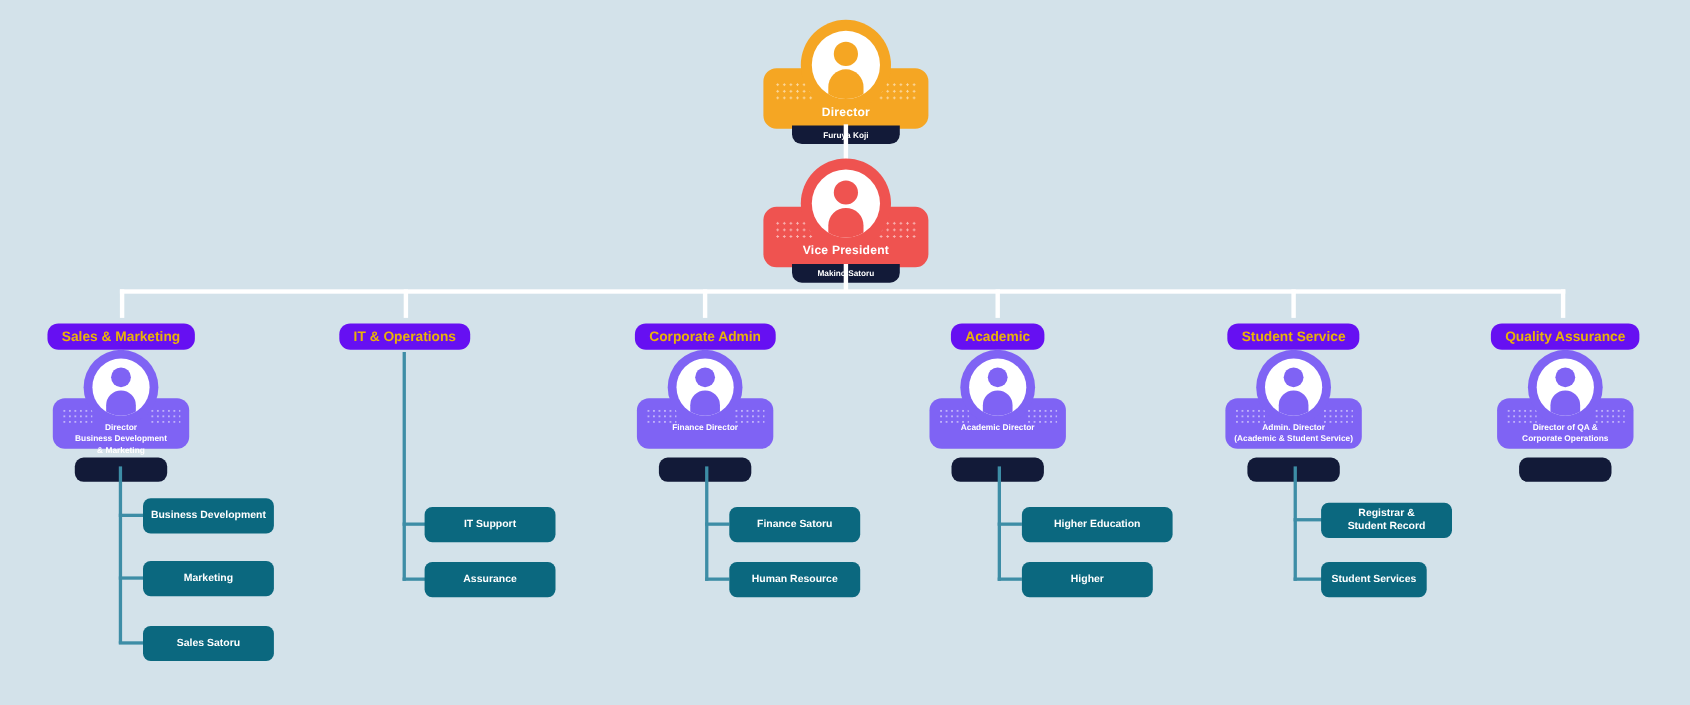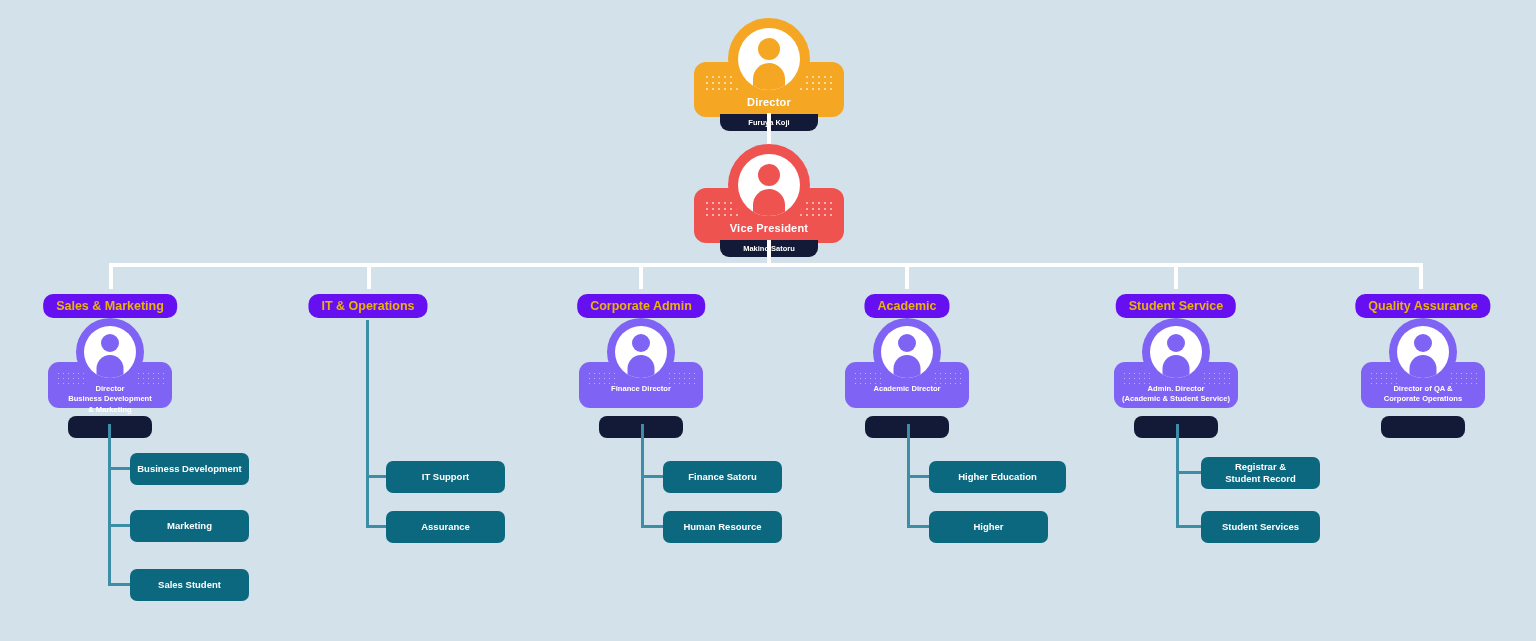--- a/index.html
+++ b/index.html
@@ -168,21 +168,21 @@
       </div>
       <div class="dept-plate"></div>
     </div>
   </div>
   <div class="sub-line" style="left:108px;top:424px;width:3px;height:161px;"></div>
   <div class="sub-line" style="left:108px;top:467px;width:22px;height:3px;"></div>
   <div class="sub-line" style="left:108px;top:524px;width:22px;height:3px;"></div>
   <div class="sub-line" style="left:108px;top:583px;width:22px;height:3px;"></div>
   <div class="sub" style="left:130px;top:453px;width:119px;">Business Development</div>
   <div class="sub" style="left:130px;top:510px;width:119px;">Marketing</div>
-  <div class="sub" style="left:130px;top:569px;width:119px;">Sales Student</div>
+  <div class="sub" style="left:130px;top:569px;width:119px;">Sales Satoru</div>
 
   <div class="dept" style="left:368px;">
     <div class="dept-header">IT &amp; Operations</div>
   </div>
   <div class="sub-line" style="left:366px;top:320px;width:3px;height:208px;"></div>
   <div class="sub-line" style="left:366px;top:475px;width:22px;height:3px;"></div>
   <div class="sub-line" style="left:366px;top:525px;width:22px;height:3px;"></div>
   <div class="sub" style="left:386px;top:461px;width:119px;text-align:right;">IT Support</div>
   <div class="sub" style="left:386px;top:511px;width:119px;">Assurance</div>
 
@@ -256,21 +256,21 @@
       <div class="dept-plate"></div>
     </div>
   </div>
   <div class="sub-line" style="left:1176px;top:424px;width:3px;height:104px;"></div>
   <div class="sub-line" style="left:1176px;top:471px;width:26px;height:3px;"></div>
   <div class="sub-line" style="left:1176px;top:525px;width:26px;height:3px;"></div>
   <div class="sub" style="left:1201px;top:457px;width:119px;">
     <span style="white-space:pre-line;">Registrar &amp;
 Student Record</span>
   </div>
-  <div class="sub" style="left:1201px;top:511px;width:119px;">Student Services</div>
+  <div class="sub" style="left:1201px;top:511px;width:96px;">Student Services</div>
 
   <div class="dept" style="left:1423px;">
     <div class="dept-header">Quality Assurance</div>
     <div class="dept-card">
       <div class="dept-wings">
         <div class="dots l"></div>
         <div class="dots r"></div>
       </div>
       <div class="dept-ring">
         <div class="inner">

